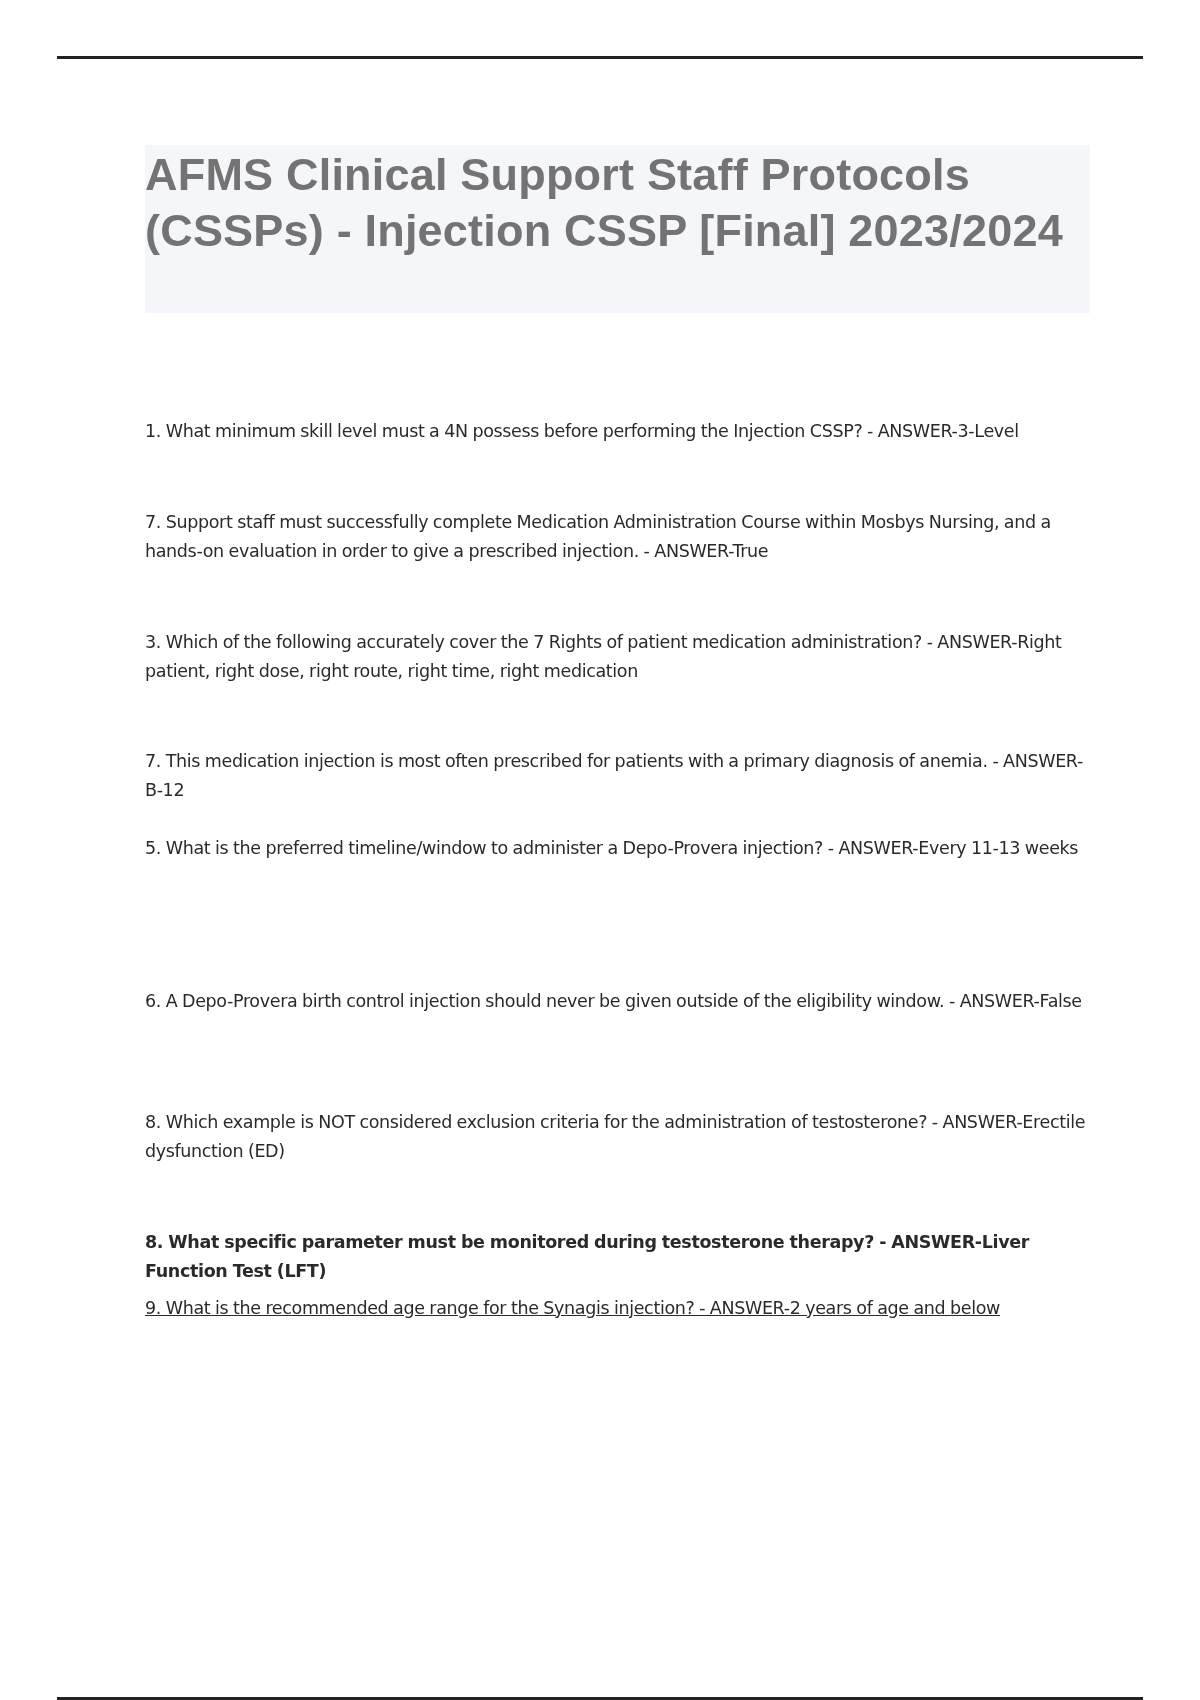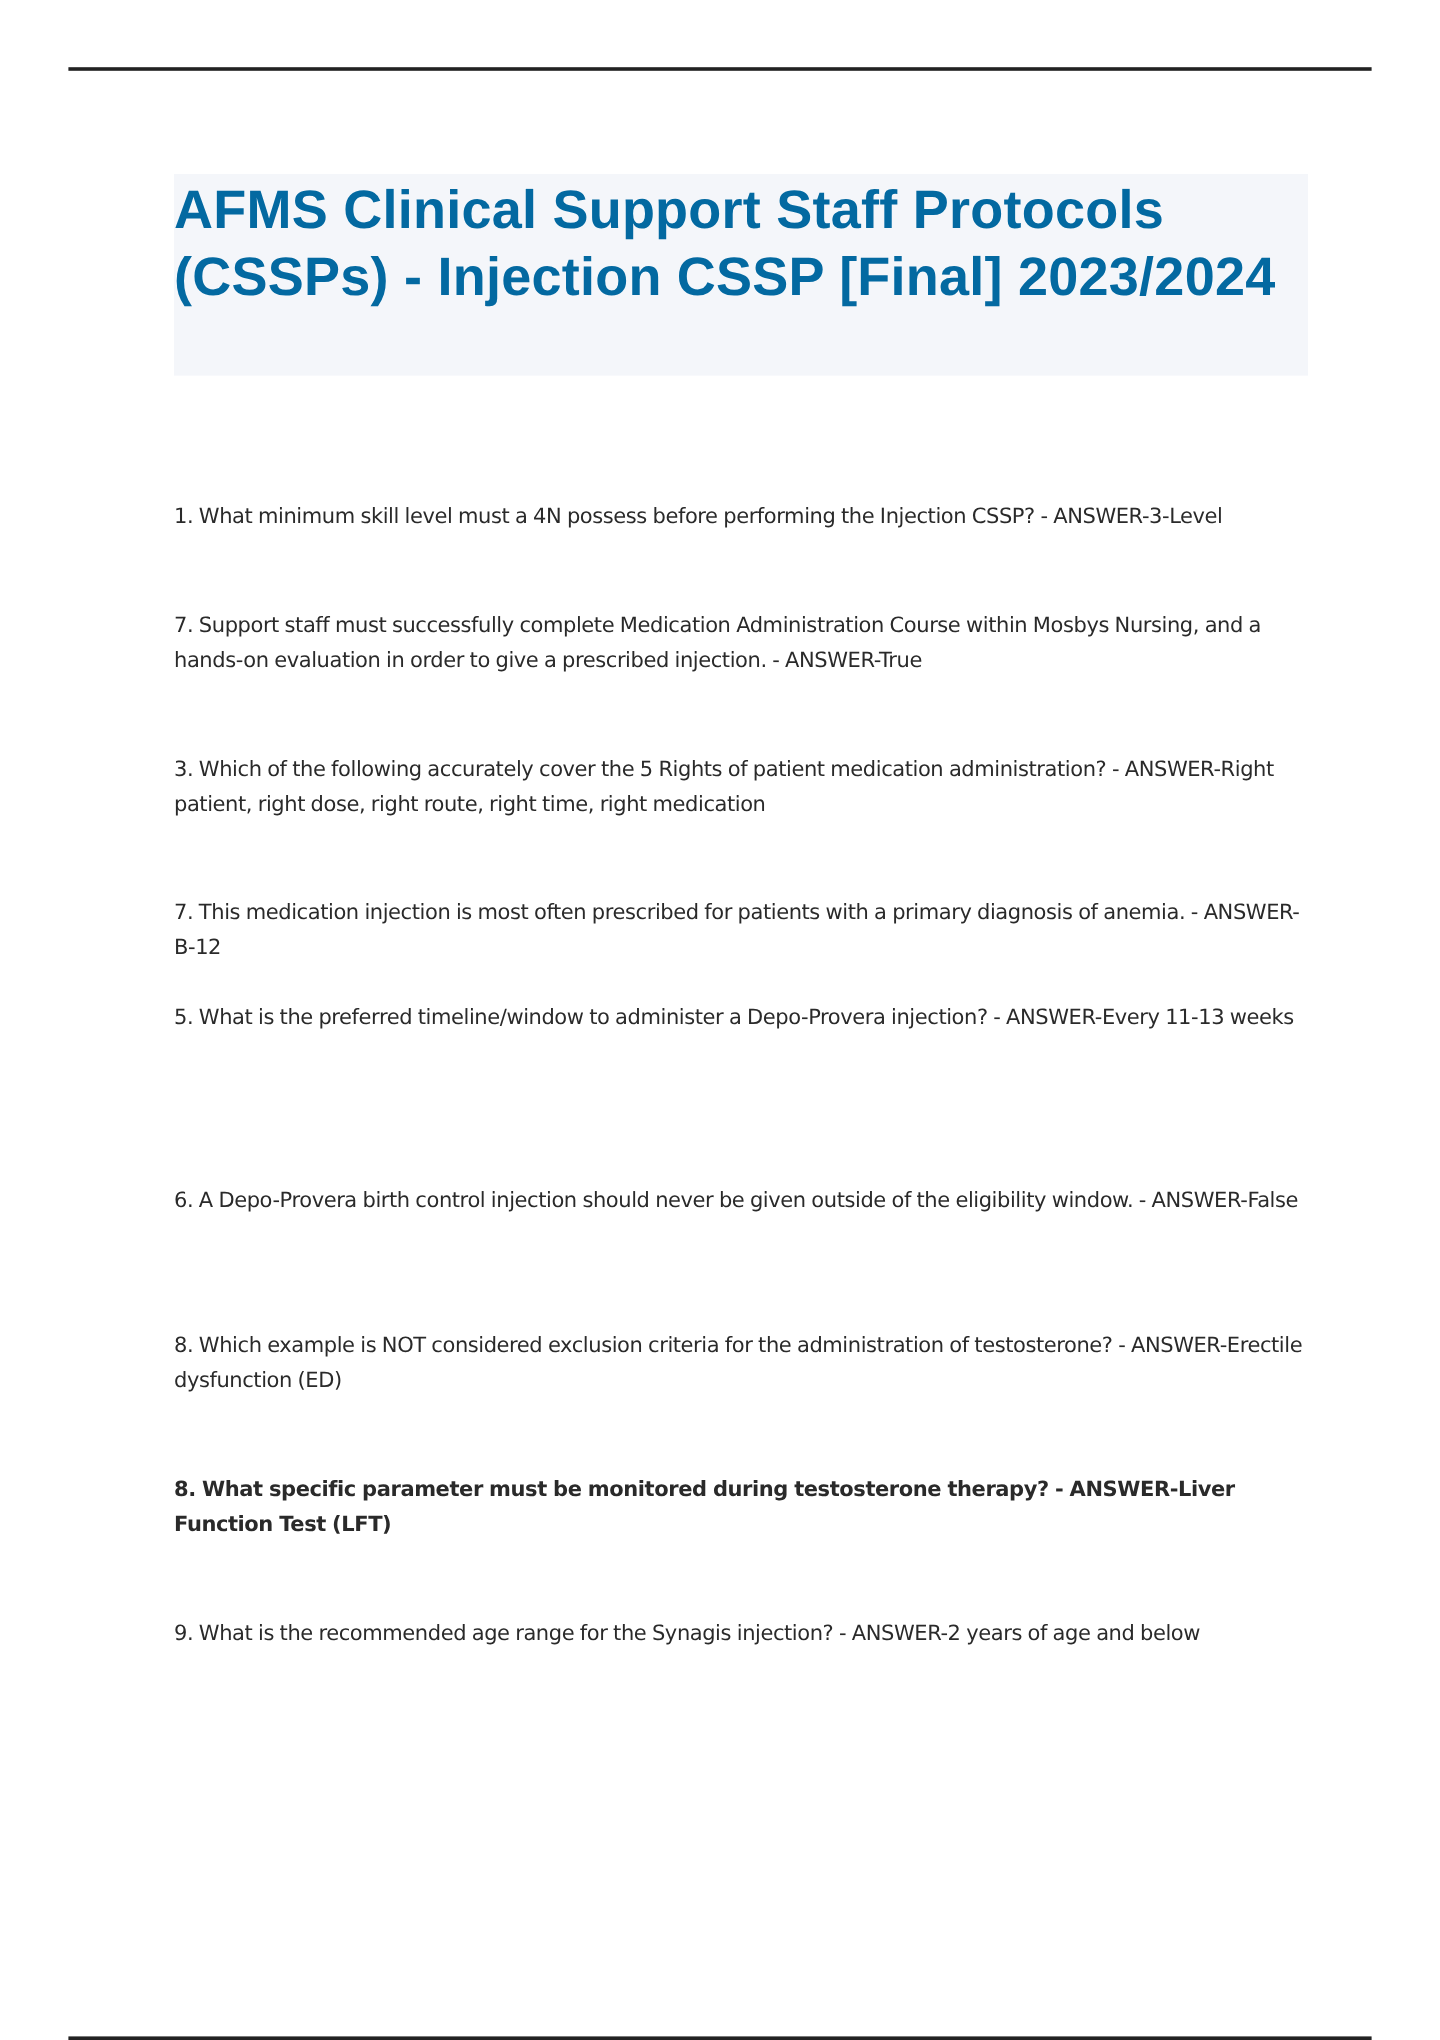--- a/index.html
+++ b/index.html
@@ -38,21 +38,21 @@
       height: 168px;
       background: #f4f6fa;
     }
     .title {
       margin: 0;
       padding: 2px 0 0 0;
       font-family: "Liberation Sans", sans-serif;
       font-weight: bold;
       font-size: 45px;
       line-height: 56px;
-      color: #0369a1;
+      color: #737373;
       letter-spacing: 0.2px;
     }
     .qa-list {
       position: absolute;
       left: 145px;
       top: 0;
       width: 950px;
     }
     .qa-item {
       position: absolute;
@@ -71,22 +71,22 @@
 
 <div class="rule-top"></div>
 
 <div class="title-block">
   <h1 class="title">AFMS Clinical Support Staff Protocols (CSSPs) - Injection CSSP [Final] 2023/2024</h1>
 </div>
 
 <div class="qa-list">
   <p class="qa-item" style="top:399px;">1. What minimum skill level must a 4N possess before performing the Injection CSSP? - ANSWER-3-Level</p>
   <p class="qa-item" style="top:490px;">7. Support staff must successfully complete Medication Administration Course within Mosbys Nursing, and a hands-on evaluation in order to give a prescribed injection. - ANSWER-True</p>
-  <p class="qa-item" style="top:610px;">3. Which of the following accurately cover the 5 Rights of patient medication administration? - ANSWER-Right patient, right dose, right route, right time, right medication</p>
+  <p class="qa-item" style="top:610px;">3. Which of the following accurately cover the 7 Rights of patient medication administration? - ANSWER-Right patient, right dose, right route, right time, right medication</p>
   <p class="qa-item" style="top:729px;">7. This medication injection is most often prescribed for patients with a primary diagnosis of anemia. - ANSWER-B-12</p>
   <p class="qa-item" style="top:816px;">5. What is the preferred timeline/window to administer a Depo-Provera injection? - ANSWER-Every 11-13 weeks</p>
   <p class="qa-item" style="top:969px;">6. A Depo-Provera birth control injection should never be given outside of the eligibility window. - ANSWER-False</p>
   <p class="qa-item" style="top:1090px;">8. Which example is NOT considered exclusion criteria for the administration of testosterone? - ANSWER-Erectile dysfunction (ED)</p>
   <p class="qa-item" style="top:1210px;font-weight:bold;">8. What specific parameter must be monitored during testosterone therapy? - ANSWER-Liver Function Test (LFT)</p>
-  <p class="qa-item" style="top:1330px;">9. What is the recommended age range for the Synagis injection? - ANSWER-2 years of age and below</p>
+  <p class="qa-item" style="top:1276px;text-decoration:underline;">9. What is the recommended age range for the Synagis injection? - ANSWER-2 years of age and below</p>
 </div>
 
 <div class="rule-bottom"></div>
 
 </body></html>

